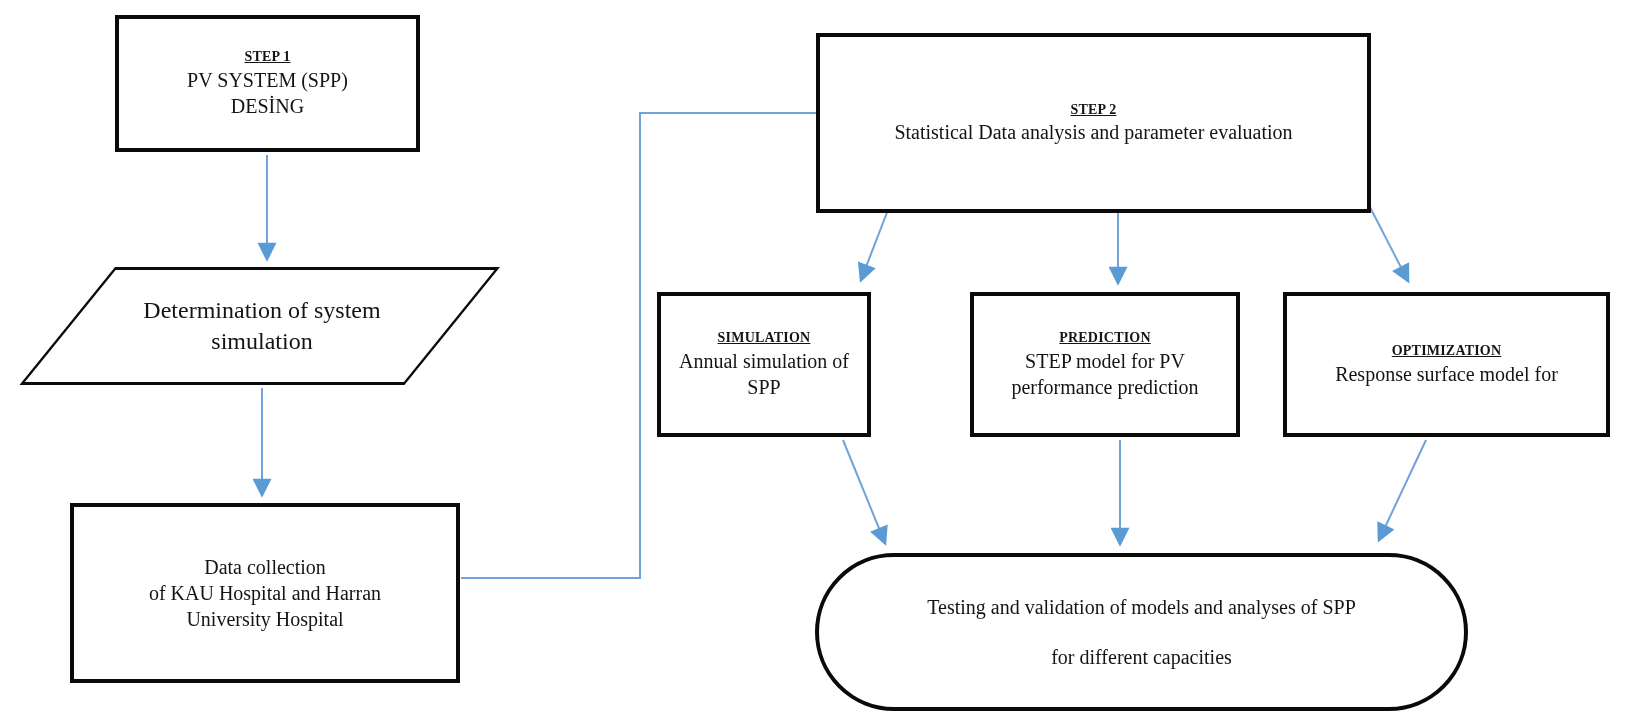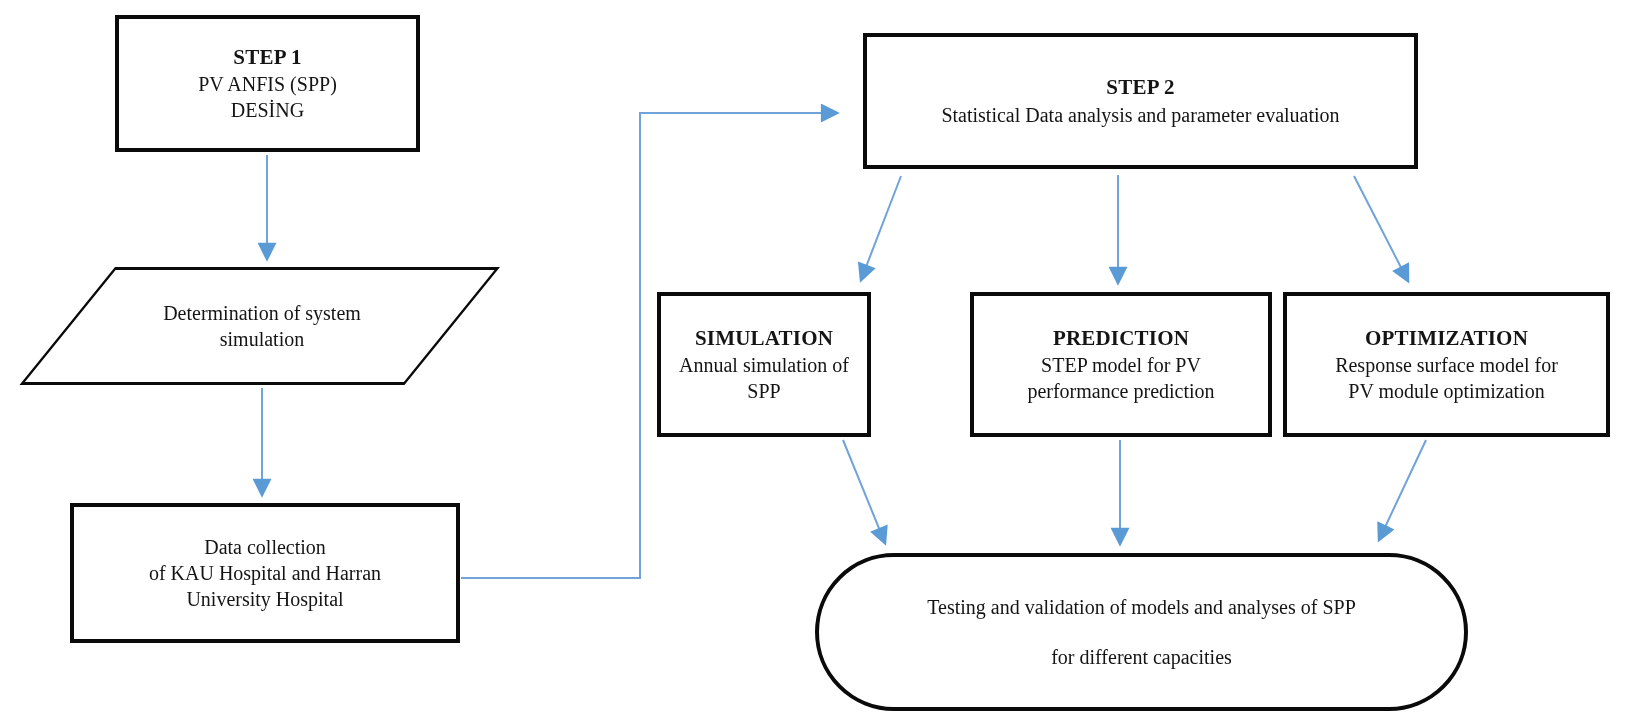--- a/index.html
+++ b/index.html
@@ -11,40 +11,40 @@
     color:#141414;
     overflow:hidden;
   }
   .connector-layer{position:absolute;left:0;top:0;width:1625px;height:724px;}
   .node{
     position:absolute;box-sizing:border-box;
     background:#ffffff;border:4px solid #0a0a0a;
     display:flex;flex-direction:column;align-items:center;justify-content:center;
     text-align:center;font-size:20px;line-height:1.3;
   }
-  .node .title{font-weight:bold;font-size:21px;letter-spacing:.2px;}
+  .node .title{font-weight:bold;font-size:14px;letter-spacing:.2px;text-decoration:underline;}
   .stadium{border-radius:80px;}
   
   .para-shape{
     position:absolute;box-sizing:border-box;
     left:115px;top:267px;width:385px;height:118px;
     background:#ffffff;border:3px solid #0a0a0a;
     transform:skewX(-39deg);transform-origin:0 0;
   }
   .para-text{
     position:absolute;left:72px;top:267px;width:380px;height:118px;
     display:flex;flex-direction:column;align-items:center;justify-content:center;
-    text-align:center;font-size:20px;line-height:1.3;
+    text-align:center;font-size:24px;line-height:1.3;
   }
   
   .n-step1   {left:115px; top:15px;  width:305px; height:137px;}
-  .n-data    {left:70px;  top:503px; width:390px; height:140px;}
-  .n-step2   {left:863px; top:33px;  width:555px; height:136px;}
+  .n-data    {left:70px;  top:503px; width:390px; height:180px;}
+  .n-step2   {left:816px; top:33px;  width:555px; height:180px;}
   .n-sim     {left:657px; top:292px; width:214px; height:145px;}
-  .n-pred    {left:970px; top:292px; width:302px; height:145px;}
+  .n-pred    {left:970px; top:292px; width:270px; height:145px;}
   .n-opt     {left:1283px;top:292px; width:327px; height:145px;}
   .n-test    {left:815px; top:553px; width:653px; height:158px;gap:24px;}
 </style>
 </head>
 <body>
 
 <div class="canvas">
 
   <svg class="connector-layer" viewBox="0 0 1625 724" xmlns="http://www.w3.org/2000/svg">
     <defs>
@@ -60,21 +60,21 @@
       <path d="M1118 175 L1118 283" marker-end="url(#ah)"></path>
       <path d="M1354 176 L1408 281" marker-end="url(#ah)"></path>
       <path d="M843 440 L885 543" marker-end="url(#ah)"></path>
       <path d="M1120 440 L1120 544" marker-end="url(#ah)"></path>
       <path d="M1426 440 L1379 540" marker-end="url(#ah)"></path>
     </g>
   </svg>
 
   <div class="node n-step1">
     <div class="title">STEP 1</div>
-    <div>PV ANFIS (SPP)</div>
+    <div>PV SYSTEM (SPP)</div>
     <div>DESİNG</div>
   </div>
 
   <div class="para-shape"></div>
   <div class="para-text">
     <div>Determination  of system</div>
     <div>simulation</div>
   </div>
 
   <div class="node n-data">
@@ -96,21 +96,20 @@
 
   <div class="node n-pred">
     <div class="title">PREDICTION</div>
     <div>STEP model for PV</div>
     <div>performance  prediction</div>
   </div>
 
   <div class="node n-opt">
     <div class="title">OPTIMIZATION</div>
     <div>Response surface model  for</div>
-    <div>PV module  optimization</div>
   </div>
 
   <div class="node stadium n-test">
     <div>Testing and validation  of models and analyses of SPP</div>
     <div>for different  capacities</div>
   </div>
 
 </div>
 
 </body></html>

